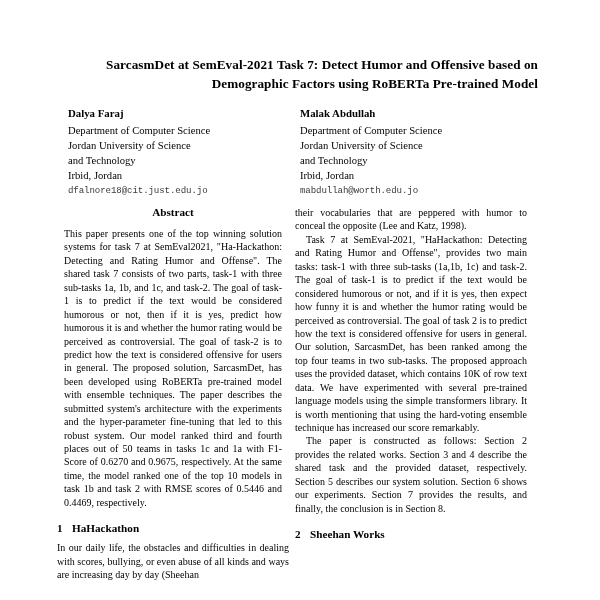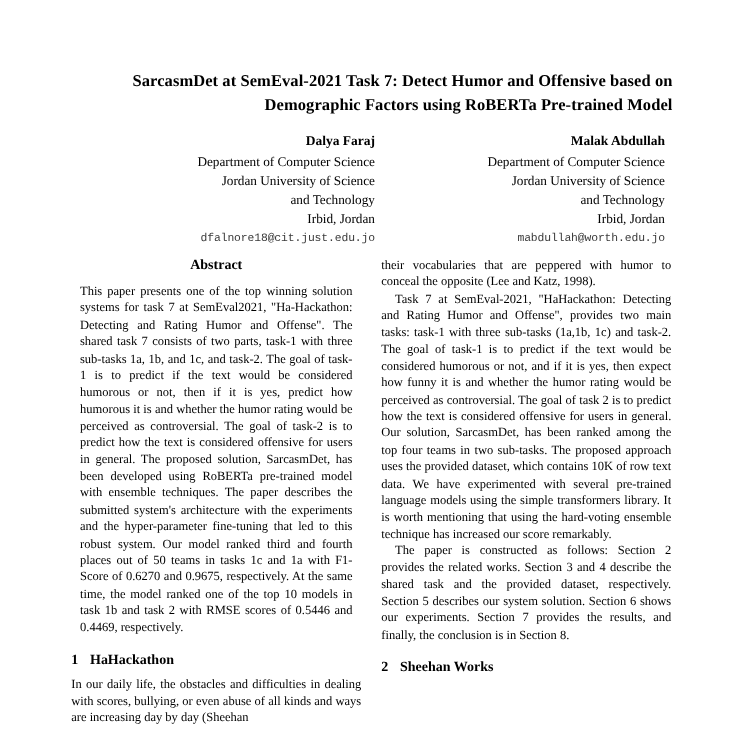--- a/index.html
+++ b/index.html
@@ -36,21 +36,21 @@
 
   
   .authors {
     display: flex;
     justify-content: center;
     margin-top: 13px;
     padding: 0 40px;
   }
   .author-block {
     width: 232px;
-    text-align: right;
+    text-align: left;
     font-size: 10.6px;
     line-height: 1.42;
   }
   .author-name {
     font-weight: bold;
     font-size: 10.8px;
     display: block;
     margin-bottom: 1px;
   }
   .author-line { display: block; }
@@ -63,21 +63,21 @@
     letter-spacing: -0.01em;
   }
 
   
   .columns {
     position: absolute;
     top: 206px;
     left: 0;
     right: 0;
     display: flex;
-    gap: 16px;
+    gap: 6px;
     padding: 0 57px;
     box-sizing: border-box;
   }
   .col {
     width: 232px;
     flex: 0 0 232px;
   }
 
   .abstract-head {
     text-align: center;

